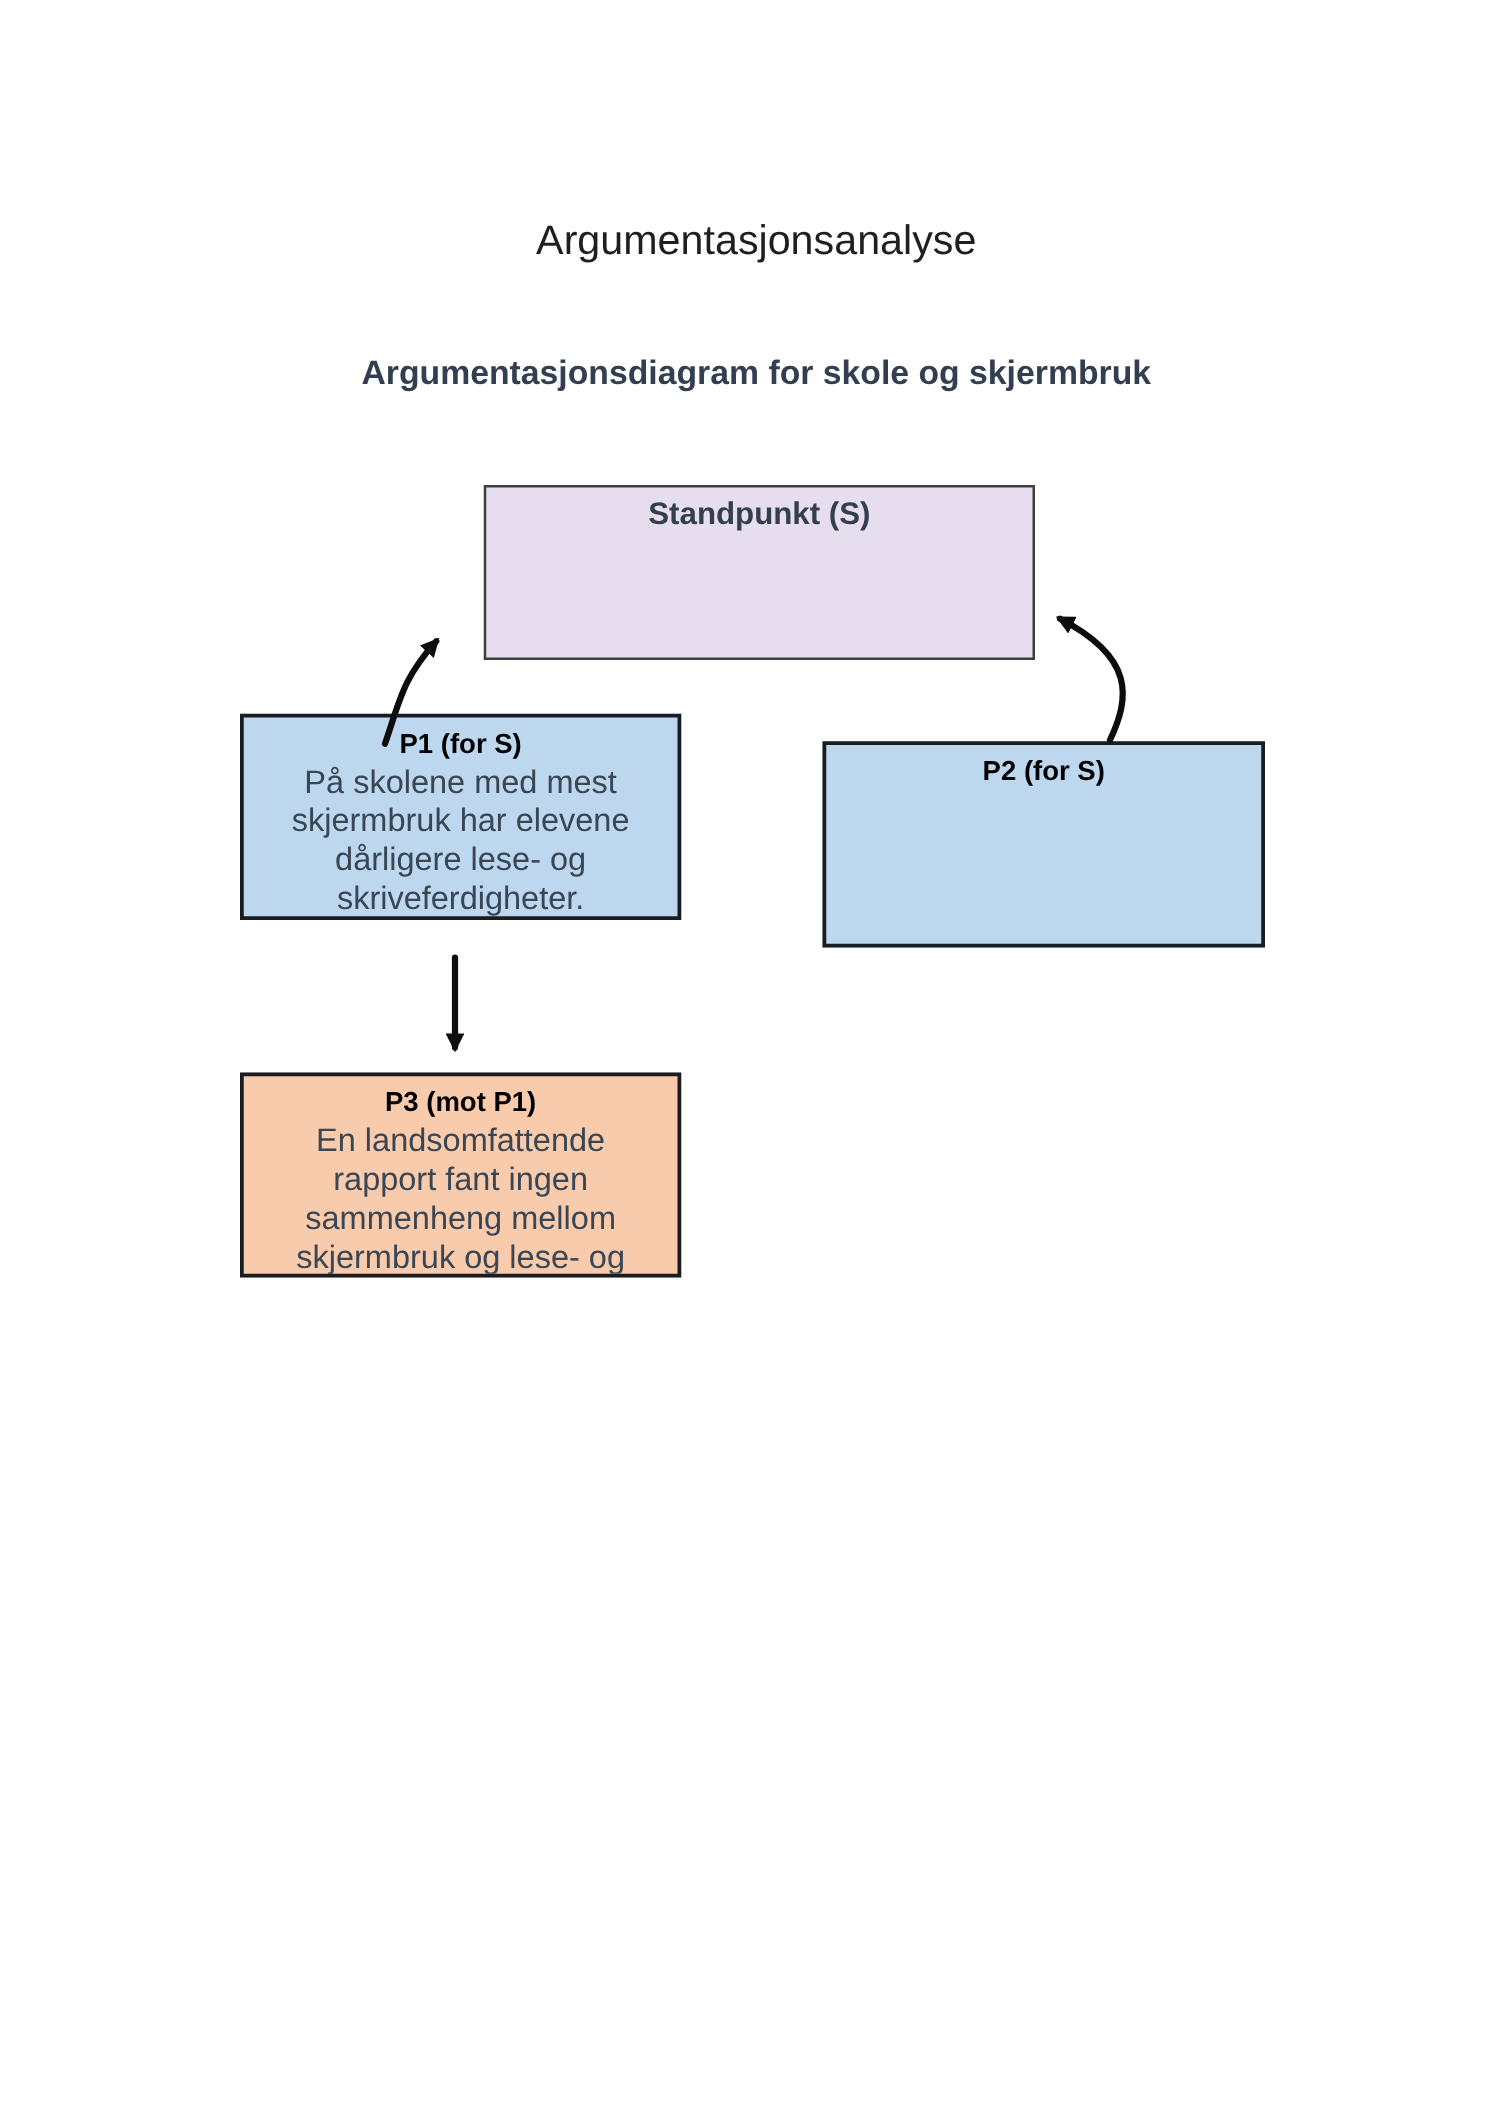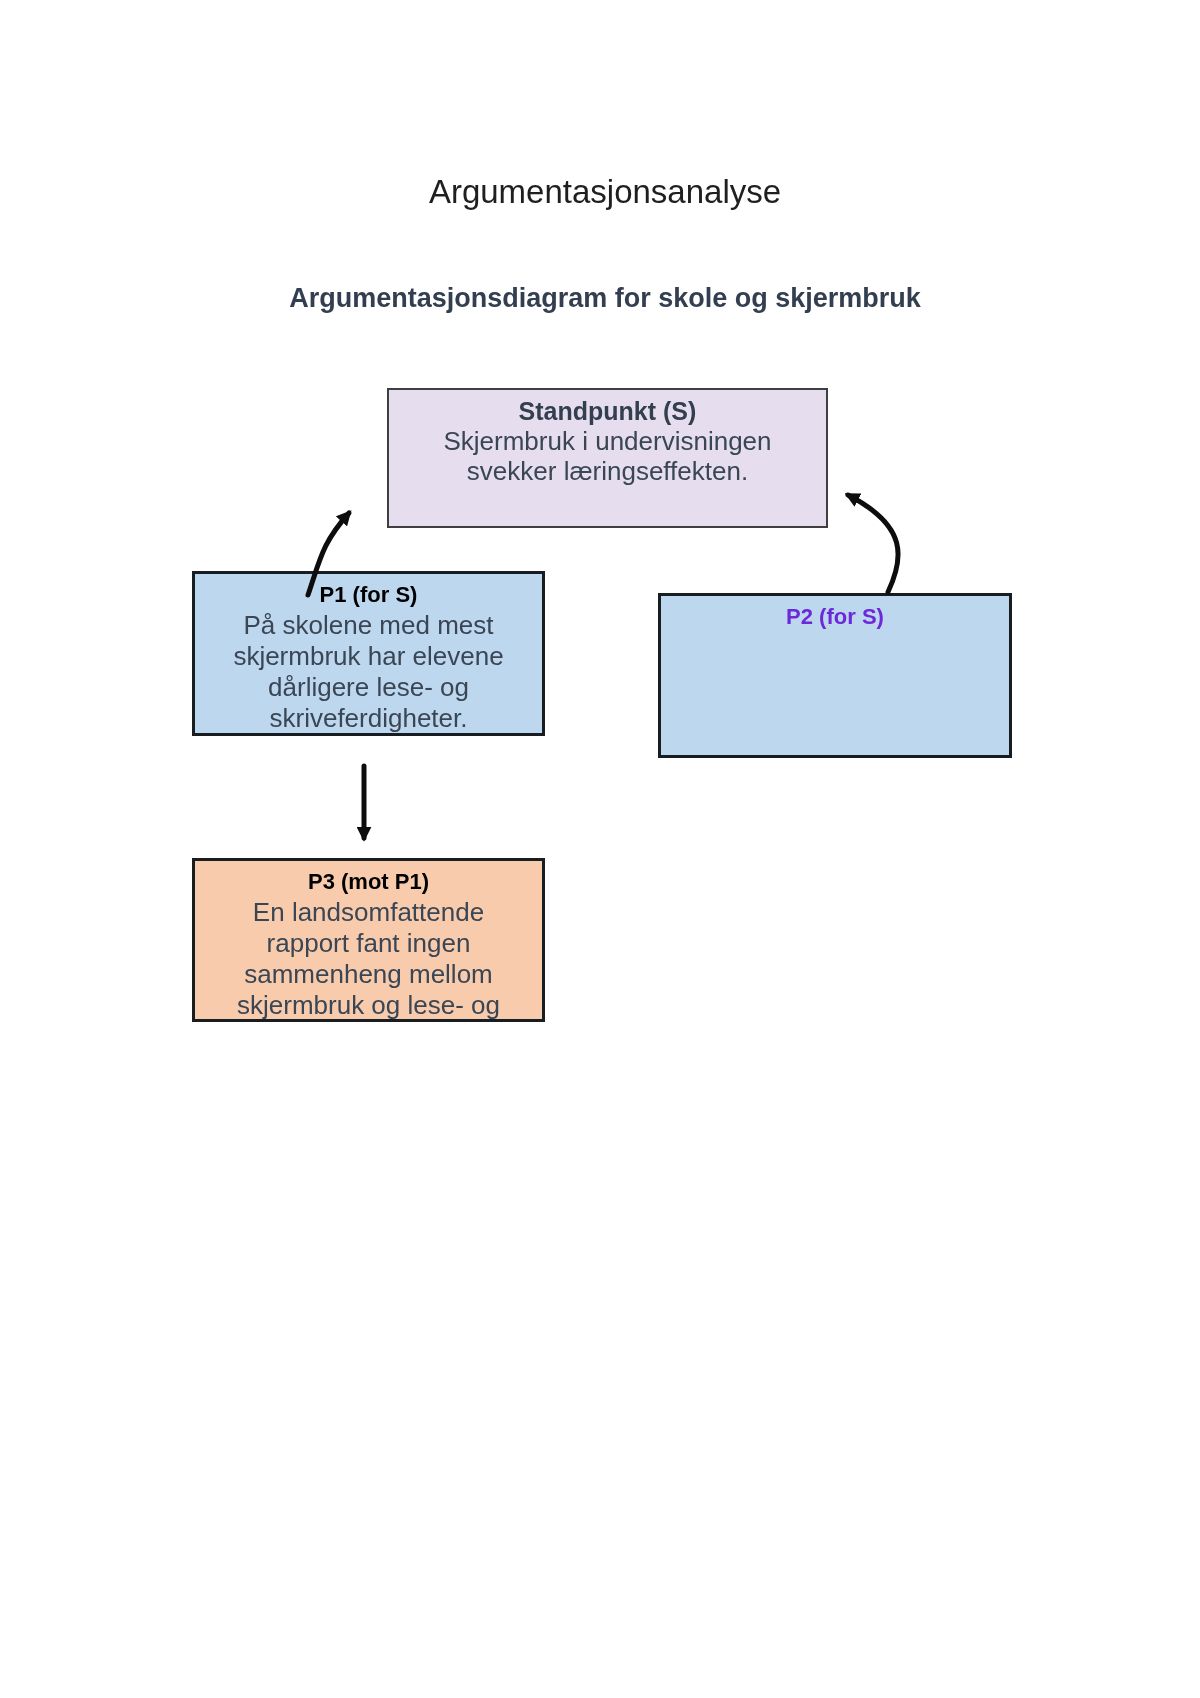--- a/index.html
+++ b/index.html
@@ -89,34 +89,32 @@
 <body>
 
 <div class="page">
 
   <div class="doc-title" style="color: rgb(31, 31, 31);">Argumentasjonsanalyse</div>
 
   <div class="diagram-heading" style="color: rgb(51, 63, 80);">Argumentasjonsdiagram for skole og skjermbruk</div>
 
   <div class="node node-s" style="background-color: rgb(230, 222, 239); border-color: rgb(63, 63, 63);">
     <div class="node-label" style="color: rgb(51, 63, 79);">Standpunkt (S)</div>
-    <div class="node-body" style="color: rgb(58, 70, 84);">Skjermbruk i undervisningen
-svekker læringseffekten.</div>
   </div>
 
   <div class="node node-p1" style="background-color: rgb(189, 215, 238); border-color: rgb(24, 29, 34);">
     <div class="node-label" style="color: rgb(0, 0, 0);">P1 (for S)</div>
     <div class="node-body" style="color: rgb(58, 70, 84);">På skolene med mest
 skjermbruk har elevene
 dårligere lese- og
 skriveferdigheter.</div>
   </div>
 
   <div class="node node-p2" style="background-color: rgb(189, 215, 238); border-color: rgb(24, 29, 34);">
-    <div class="node-label" style="color: #6d28d9;">P2 (for S)</div>
+    <div class="node-label" style="color: #000000;">P2 (for S)</div>
   </div>
 
   <div class="node node-p3" style="background-color: rgb(248, 203, 173); border-color: rgb(24, 29, 34);">
     <div class="node-label" style="color: rgb(0, 0, 0);">P3 (mot P1)</div>
     <div class="node-body" style="color: rgb(58, 70, 84);">En landsomfattende
 rapport fant ingen
 sammenheng mellom
 skjermbruk og lese- og
 skriveferdigheter.</div>
   </div>

